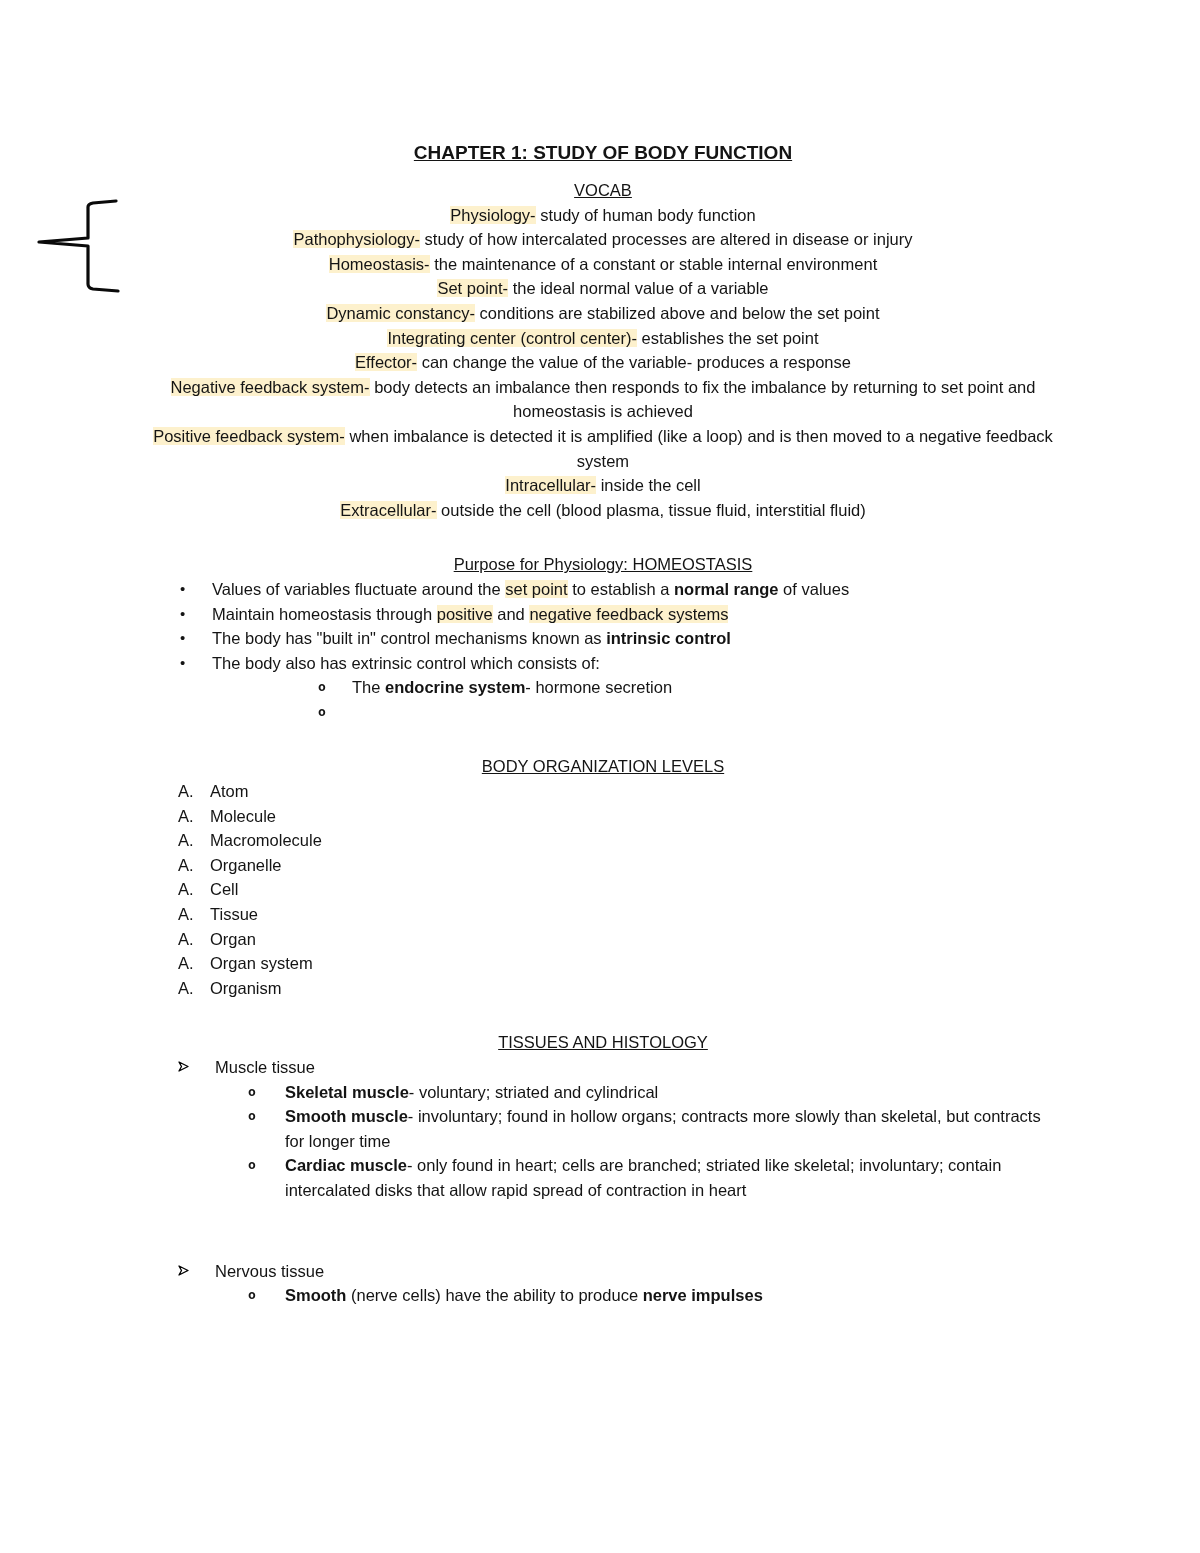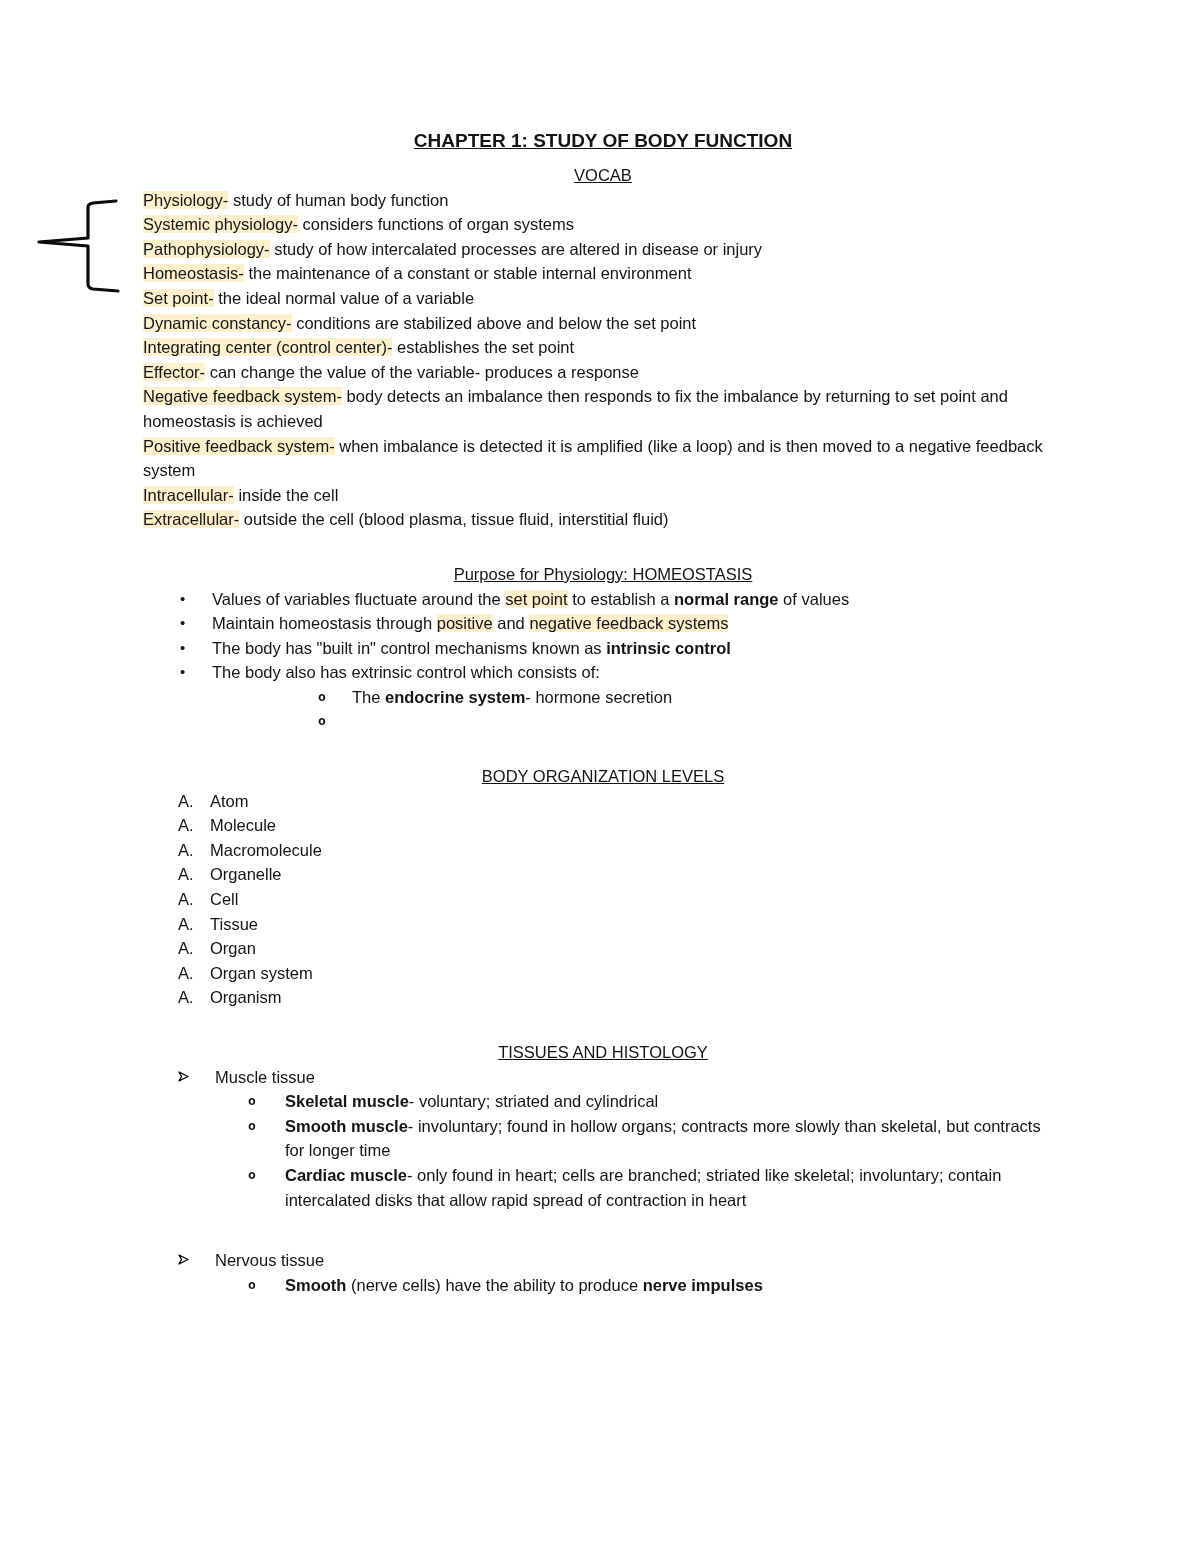--- a/index.html
+++ b/index.html
@@ -7,57 +7,56 @@
     position:relative;
     width:1200px;height:1553px;
     background:var(--page-bg,#ffffff);
     color:var(--text,#111111);
     font-family:"Liberation Sans","DejaVu Sans",sans-serif;
     font-size:16.5px;line-height:24.6px;
     overflow:hidden;
   }
   .content{position:absolute;left:143px;top:128px;width:920px;}
   .title{
-    margin:0;font-size:19px;line-height:26px;font-weight:bold;
+    margin:12px;font-size:19px;line-height:26px;font-weight:bold;
     text-decoration:underline;text-align:center;
   }
   .heading{text-decoration:underline;margin:30px 0 0 0;text-align:center;}
   .heading.first{margin-top:9px;}
-  .line{margin:0;}
+  .line{margin:0;text-align:center;}
   .hl{background:var(--highlight,#fdf1cd);}
   .b{font-weight:bold;}
   .row{display:flex;margin:0;}
   .marker{flex:0 0 auto;}
   .text{flex:1 1 auto;min-width:0;}
   .b1{padding-left:37px;}        .b1 .marker{width:32px;font-size:15px;}
   .subp{padding-left:175px;}     .subp .marker{width:34px;}
   .alist{padding-left:35px;}     .alist .marker{width:32px;}
   .arrow{padding-left:34px;}     .arrow .marker{width:38px;}
   .subt{padding-left:105px;}     .subt .marker{width:37px;}
   .omark{font-family:"DejaVu Sans Mono","Liberation Mono",monospace;font-weight:bold;font-size:13px;}
-  .nervous-gap{margin-top:36px;}
+  .nervous-gap{margin-top:56px;}
   .brace{position:absolute;left:30px;top:192px;}
 </style>
 </head>
 <body>
 
 <div class="page">
 
   <svg class="brace" width="95" height="108" viewBox="0 0 95 108">
     <path d="M86 9 L63 11 Q58 12 58 15 L58 46 L9 50 L58 54 L58 92 Q58 96 63 97 L88 99" fill="none" stroke="#0a0a0a" stroke-width="3.2" stroke-linejoin="round" stroke-linecap="round"></path>
   </svg>
 
   <div class="content">
 
     <h1 class="title">CHAPTER 1: STUDY OF BODY FUNCTION</h1>
 
     <div class="heading first">VOCAB</div>
     <div>
       <p class="line"><span class="hl">Physiology-</span><span> study of human body function</span></p>
-      <p class="line"><span class="hl">Systemic physiology-</span><span> considers functions of organ systems</span></p>
       <p class="line"><span class="hl">Pathophysiology-</span><span> study of how intercalated processes are altered in disease or injury</span></p>
       <p class="line"><span class="hl">Homeostasis-</span><span> the maintenance of a constant or stable internal environment</span></p>
       <p class="line"><span class="hl">Set point-</span><span> the ideal normal value of a variable</span></p>
       <p class="line"><span class="hl">Dynamic constancy-</span><span> conditions are stabilized above and below the set point</span></p>
       <p class="line"><span class="hl">Integrating center (control center)-</span><span> establishes the set point</span></p>
       <p class="line"><span class="hl">Effector-</span><span> can change the value of the variable- produces a response</span></p>
       <p class="line"><span class="hl">Negative feedback system-</span><span> body detects an imbalance then responds to fix the imbalance by returning to set point and homeostasis is achieved</span></p>
       <p class="line"><span class="hl">Positive feedback system-</span><span> when imbalance is detected it is amplified (like a loop) and is then moved to a negative feedback system</span></p>
       <p class="line"><span class="hl">Intracellular-</span><span> inside the cell</span></p>
       <p class="line"><span class="hl">Extracellular-</span><span> outside the cell (blood plasma, tissue fluid, interstitial fluid)</span></p>

